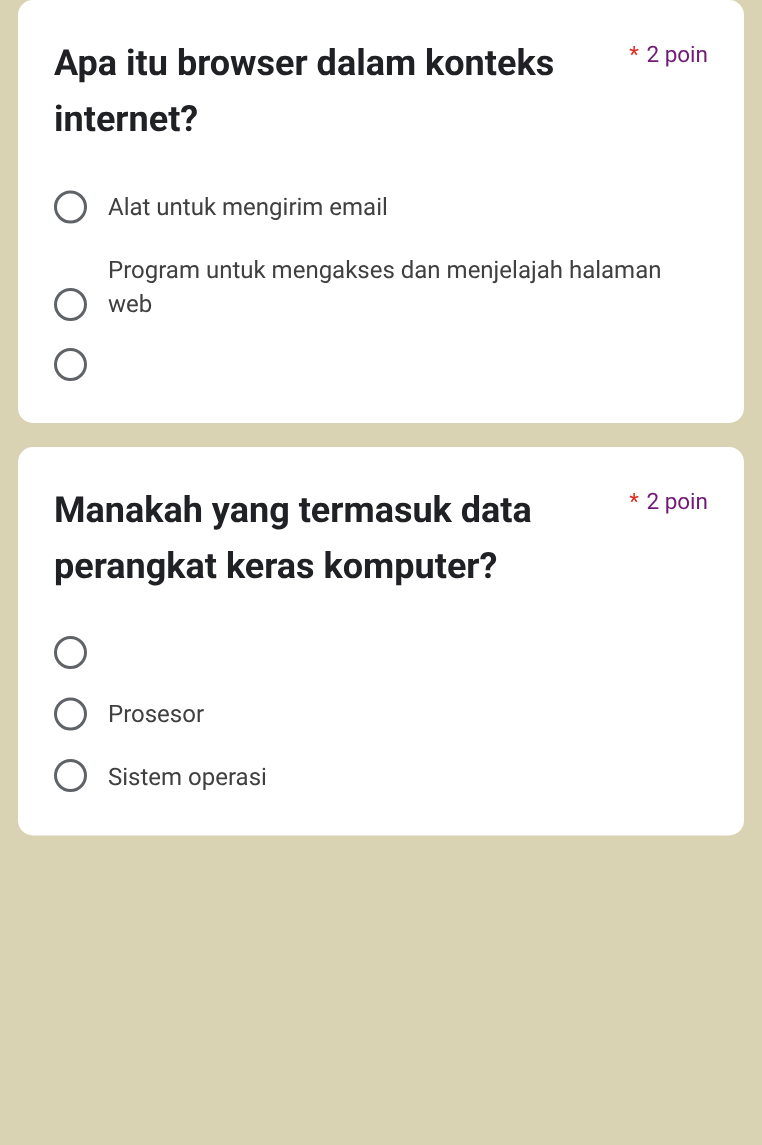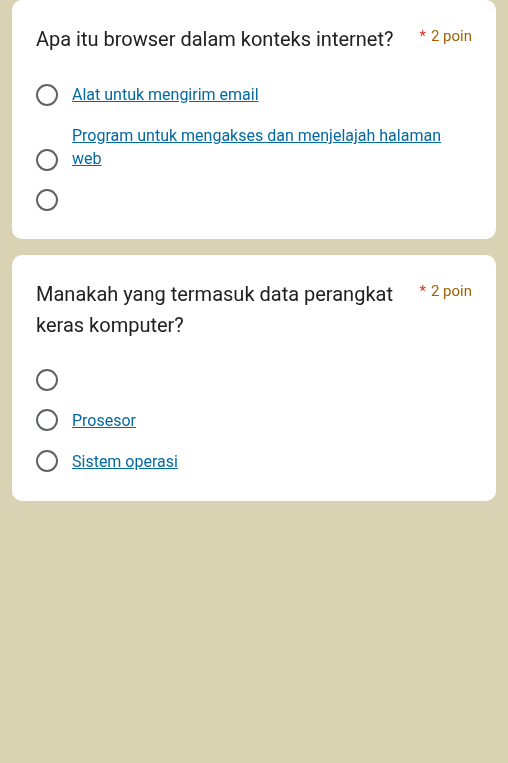--- a/index.html
+++ b/index.html
@@ -24,40 +24,40 @@
     .card:first-child {
       margin-top: 0;
     }
     .question-header {
       display: flex;
       align-items: flex-start;
       justify-content: space-between;
       margin-bottom: 28px;
     }
     .question-text {
-      font-size: 20px;
+      font-size: 24px;
       color: #202124;
       line-height: 1.55;
       flex: 1;
       padding-right: 10px;
-      font-weight: 400;
+      font-weight: 700;
     }
     .points-wrap {
       display: flex;
       align-items: center;
       white-space: nowrap;
       font-size: 15px;
       margin-top: 3px;
     }
     .required-star {
       color: #d93025;
       margin-right: 5px;
     }
     .points-text {
-      color: #a16207;
+      color: #701a75;
     }
     .options {
       display: flex;
       flex-direction: column;
       gap: 18px;
     }
     .option {
       display: flex;
       align-items: center;
       gap: 14px;
@@ -69,23 +69,22 @@
     .radio-circle {
       flex-shrink: 0;
       width: 22px;
       height: 22px;
       border: 2.2px solid #5f6368;
       border-radius: 50%;
       background: transparent;
     }
     .option-label {
       font-size: 16px;
-      color: #0369a1;
+      color: #404040;
       line-height: 1.45;
-      text-decoration: underline;
     }
   </style>
 </head>
 <body>
 
 <div class="card">
   <div class="question-header">
     <div class="question-text">Apa itu browser dalam konteks internet?</div>
     <div class="points-wrap">
       <span class="required-star">*</span>

